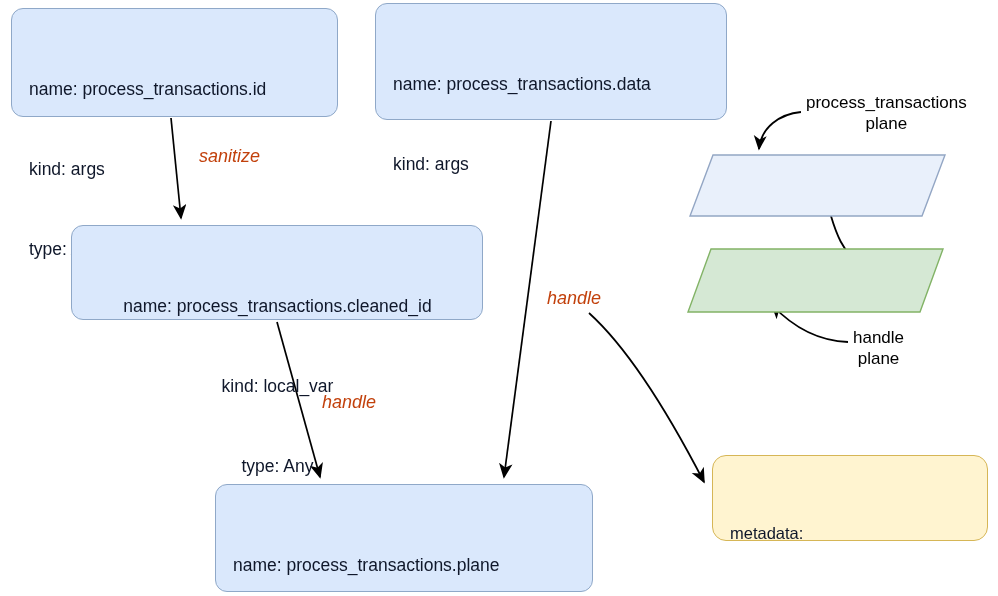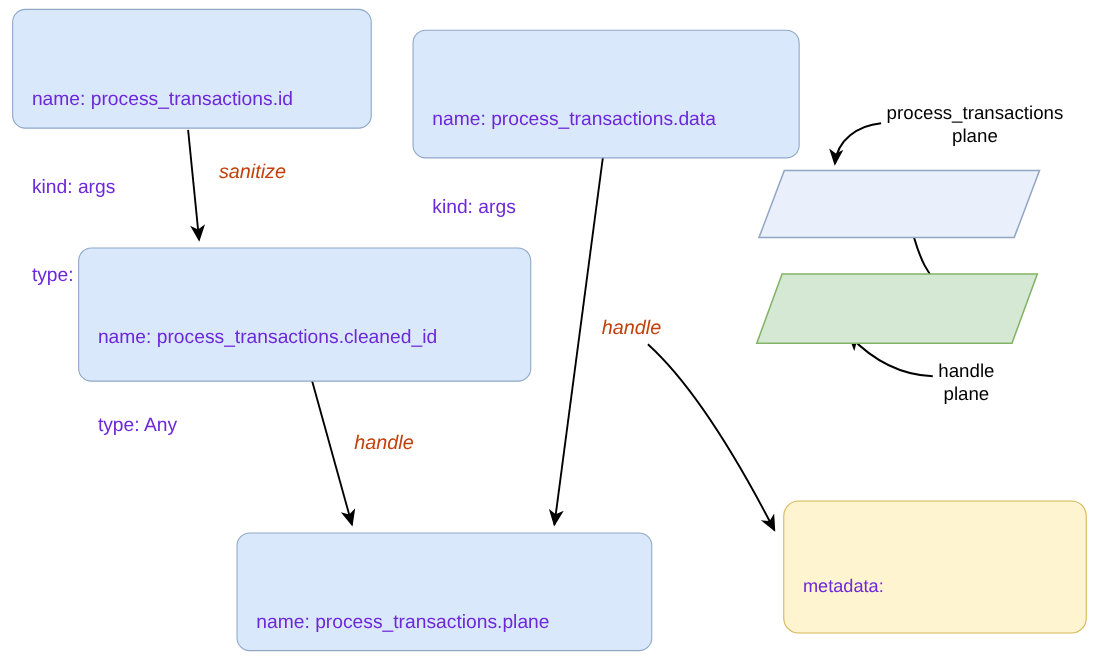--- a/index.html
+++ b/index.html
@@ -27,44 +27,44 @@
     height: 596px;
     pointer-events: none;
   }
   .node {
     position: absolute;
     box-sizing: border-box;
     border-radius: 12px;
     padding: 14px 16px 14px 17px;
     font-size: 17.5px;
     line-height: 1.52;
-    color: #6d28d9;
+    color: #0f172a;
     white-space: pre;
   }
   .node-blue {
     background: #dae8fc;
     border: 1.4px solid #8fa8c8;
   }
   .node-yellow {
     background: #fff4d0;
     border: 1.4px solid #d6b656;
     border-radius: 14px;
     font-size: 16.5px;
     line-height: 1.56;
   }
   .node-line {
     display: block;
   }
 
   
   #node-id      { left: 11px;  top: 8px;   width: 327px; height: 109px; }
-  #node-data    { left: 375px; top: 3px;   width: 352px; height: 117px; margin-top: 24px; }
-  #node-cleaned { left: 71px;  top: 225px; width: 412px; height: 122px;  }
+  #node-data    { left: 375px; top: 3px;   width: 352px; height: 117px; }
+  #node-cleaned { left: 71px;  top: 225px; width: 412px; height: 95px; text-align: center;  }
   #node-value   { left: 215px; top: 484px; width: 378px; height: 108px; }
-  #node-meta    { left: 712px; top: 455px; width: 276px; height: 121px; }
+  #node-meta    { left: 712px; top: 455px; width: 276px; height: 86px; }
 
   .edge-label {
     position: absolute;
     font-style: italic;
     font-size: 18px;
     color: #c2410c;
     white-space: nowrap;
   }
   #label-sanitize { left: 199px; top: 146px; }
   #label-handle-1 { left: 322px; top: 392px; }
@@ -142,20 +142,21 @@
   </div>
 
   <div class="node node-blue" id="node-data">
     <span class="node-line">name: process_transactions.data</span>
     <span class="node-line">kind: args</span>
     <span class="node-line">type: Any</span>
   </div>
 
   <div class="node node-blue" id="node-cleaned">
     <span class="node-line">name: process_transactions.cleaned_id</span>
+    <span class="node-line">kind: local_var</span>
     <span class="node-line">type: Any</span>
   </div>
 
   <div class="node node-blue" id="node-value">
     <span class="node-line">name: process_transactions.plane</span>
     
     
   </div>
 
   <div class="node node-yellow" id="node-meta">

